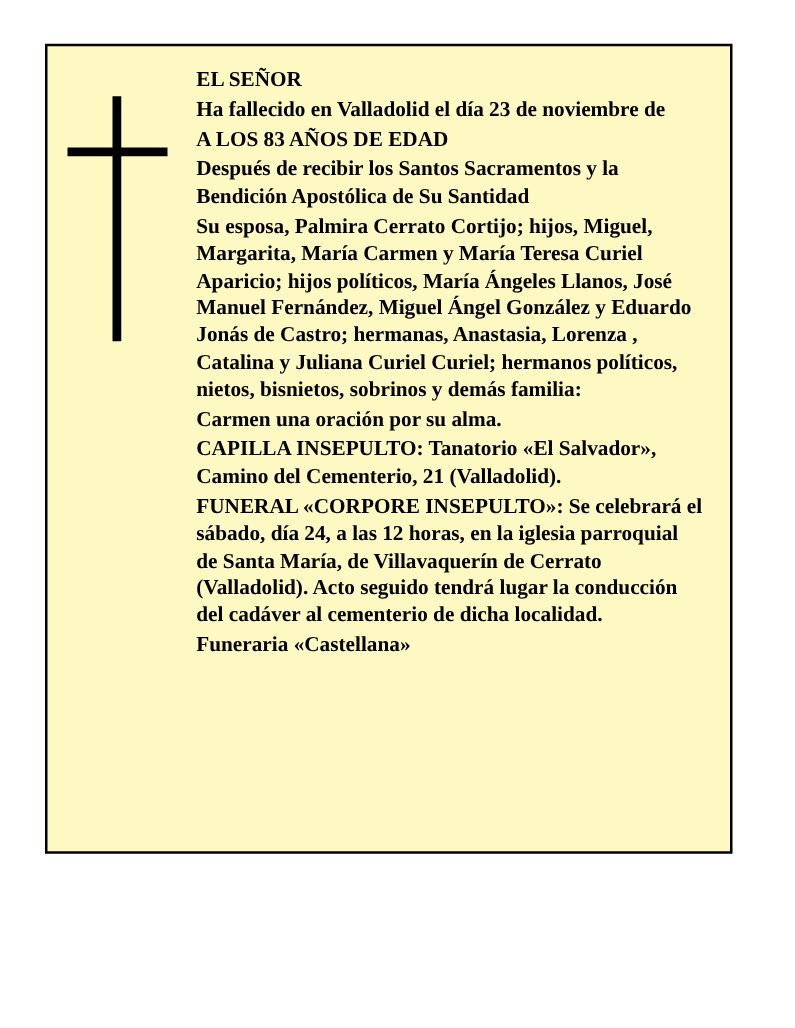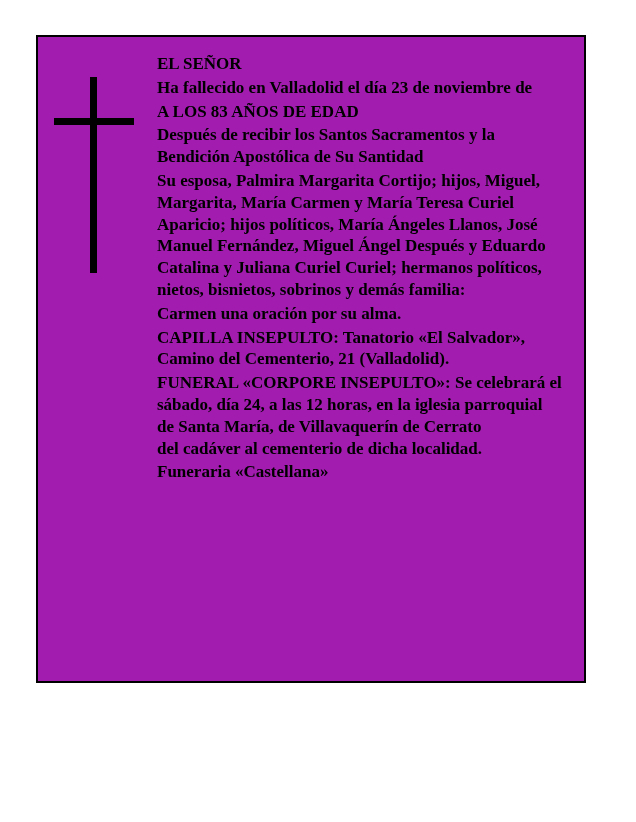--- a/index.html
+++ b/index.html
@@ -15,21 +15,21 @@
     font-family: "Liberation Serif", "DejaVu Serif", serif;
     color: #000000;
   }
   .notice-box {
     position: absolute;
     left: 36px;
     top: 35px;
     width: 546px;
     height: 644px;
     border: 2px solid #000000;
-    background: #a21caf;
+    background: #fef9c3;
   }
   .cross {
     position: absolute;
     left: 0;
     top: 0;
     width: 0;
     height: 0;
   }
   .cross-vertical {
     position: absolute;
@@ -92,41 +92,43 @@
       <span class="line">A LOS 83 AÑOS DE EDAD</span>
     </p>
 
     <p class="para">
       <span class="line">Después de recibir los Santos Sacramentos y la</span>
       <span class="line">Bendición Apostólica de Su Santidad</span>
     </p>
 
 
     <p class="para">
-      <span class="line">Su esposa, Palmira Margarita Cortijo; hijos, Miguel,</span>
+      <span class="line">Su esposa, Palmira Cerrato Cortijo; hijos, Miguel,</span>
       <span class="line">Margarita, María Carmen y María Teresa Curiel</span>
       <span class="line">Aparicio; hijos políticos, María Ángeles Llanos, José</span>
-      <span class="line">Manuel Fernández, Miguel Ángel Después y Eduardo</span>
+      <span class="line">Manuel Fernández, Miguel Ángel González y Eduardo</span>
+      <span class="line">Jonás de Castro; hermanas, Anastasia, Lorenza ,</span>
       <span class="line">Catalina y Juliana Curiel Curiel; hermanos políticos,</span>
       <span class="line">nietos, bisnietos, sobrinos y demás familia:</span>
     </p>
 
     <p class="para">
       <span class="line">Carmen una oración por su alma.</span>
     </p>
 
     <p class="para">
       <span class="line">CAPILLA INSEPULTO: Tanatorio «El Salvador»,</span>
       <span class="line">Camino del Cementerio, 21 (Valladolid).</span>
     </p>
 
     <p class="para">
       <span class="line">FUNERAL «CORPORE INSEPULTO»: Se celebrará el</span>
       <span class="line">sábado, día 24, a las 12 horas, en la iglesia parroquial</span>
       <span class="line">de Santa María, de Villavaquerín de Cerrato</span>
+      <span class="line">(Valladolid). Acto seguido tendrá lugar la conducción</span>
       <span class="line">del cadáver al cementerio de dicha localidad.</span>
     </p>
 
     <p class="para">
       <span class="line">Funeraria «Castellana»</span>
     </p>
 
   </div>
 </div>
 

